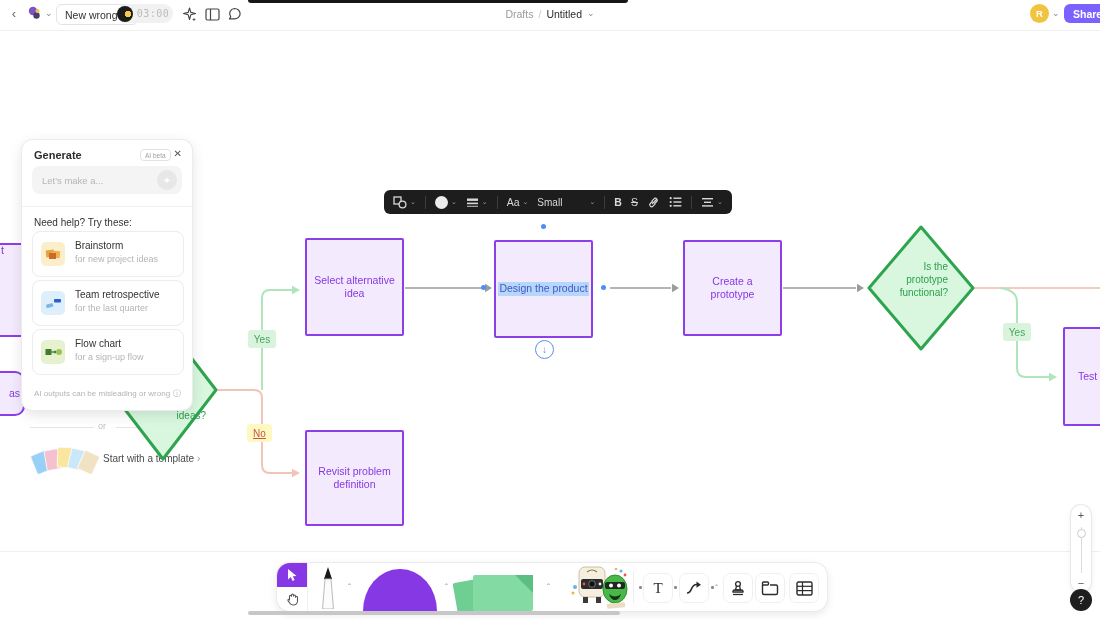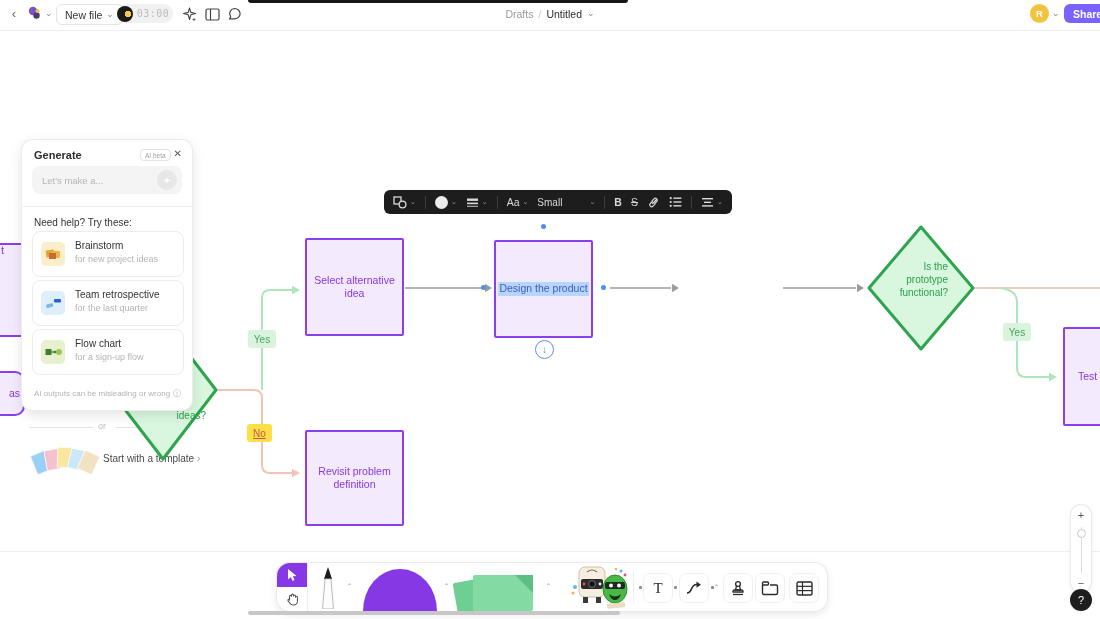--- a/index.html
+++ b/index.html
@@ -51,21 +51,21 @@
   .gen-card-t{position:absolute;left:42px;top:8px;font-size:10px;color:#333;}
   .gen-card-s{position:absolute;left:42px;top:22px;font-size:9px;color:#b5b5b5;}
   .gen-footer{position:absolute;left:12px;top:248px;font-size:8px;color:#b3b3b3;display:flex;align-items:center;gap:3px;}
 
   
   .node{position:absolute;border:2.5px solid #8a3fe8;background:#f4eafd;border-radius:2px;display:flex;
         align-items:center;justify-content:center;text-align:center;color:#8638e5;font-size:10.5px;line-height:1.25;z-index:5;}
   .lbl{position:absolute;display:flex;align-items:center;justify-content:center;border-radius:3px;
        font-size:10px;z-index:7;}
   .lbl-yes{background:#d9f3dc;color:#47a562;}
-  .lbl-no{background:#fde047;color:#c9564a;text-decoration:underline;}
+  .lbl-no{background:#fef9c3;color:#c9564a;text-decoration:underline;}
   .dtext{position:absolute;color:#2ba14c;font-size:10px;text-align:right;line-height:1.3;z-index:6;
          overflow-wrap:anywhere;}
   .handle{position:absolute;width:5px;height:5px;border-radius:50%;background:#4e8df6;z-index:8;}
   .addbtn{position:absolute;left:535px;top:340px;width:17px;height:17px;border-radius:50%;background:#fff;
           border:1.5px solid #5b8ff0;color:#4e8df6;font-size:10px;display:flex;align-items:center;justify-content:center;z-index:8;}
   .hl{background:#b4d7fb;color:#4556c4;padding:0 1px;}
   .ordiv{position:absolute;top:427px;height:1px;background:#e4e4e4;z-index:2;}
   .ortext{position:absolute;left:98px;top:421px;font-size:9px;color:#bdbdbd;z-index:2;}
   .tpl-text{position:absolute;left:103px;top:453px;font-size:10px;color:#4a4a4a;z-index:2;}
   .tpl-arrow{color:#9a9a9a;}
@@ -166,20 +166,23 @@
   <div class="node" style="left:-66px;top:371px;width:84px;height:41px;border-radius:10px;justify-content:flex-end;padding-right:3px">
     <span>as</span>
   </div>
 
   <div class="node" style="left:305px;top:238px;width:95px;height:94px">
     <span style="width:86px">Select alternative idea</span>
   </div>
   <div class="node" style="left:494px;top:240px;width:95px;height:94px">
     <span class="hl">Design the product</span>
   </div>
+  <div class="node" style="left:683px;top:240px;width:95px;height:92px">
+    <span style="width:80px">Create a prototype</span>
+  </div>
   <div class="node" style="left:305px;top:430px;width:95px;height:92px">
     <span style="width:80px">Revisit problem definition</span>
   </div>
   <div class="node" style="left:1063px;top:327px;width:120px;height:95px;justify-content:flex-start;padding-left:13px">
     <span>Test th</span>
   </div>
 
   <div class="dtext" style="left:894px;top:260px;width:54px">Is the prototype functional?</div>
   <div class="dtext" style="left:120px;top:409px;width:86px">ideas?</div>
 
@@ -320,21 +323,21 @@
     <div class="tb-item" style="left:6px;top:5px;width:16px;height:16px;font-size:13px;color:#666">‹</div>
     <div class="tb-item" style="left:26px;top:5px">
       <svg width="16" height="16" viewBox="0 0 16 16">
         <circle cx="7" cy="6" r="4.2" fill="#7a54c7"></circle>
         <circle cx="10.5" cy="10.5" r="3.2" fill="#4d3a70"></circle>
         <circle cx="11.5" cy="6" r="2" fill="#f0c24a"></circle>
       </svg>
       <span class="chev" style="margin-left:3px">⌄</span>
     </div>
     <div class="tb-item newfile">
-      <span>New file</span>
+      <span>New wrong</span>
       <span class="chev">⌄</span>
     </div>
     <div class="tb-item timerpill">
       <span class="timerdisc"></span>
       <span class="timertext">03:00</span>
     </div>
     <div class="tb-item iconbtn" style="left:181px;top:6px">
       <svg width="15" height="15" viewBox="0 0 15 15">
         <path d="M7.5 1 L8.8 5.4 L13.5 6.5 L8.8 7.8 L7.5 12.5 L6.2 7.8 L1.5 6.5 L6.2 5.4 Z" fill="none" stroke="#444" stroke-width="1.1" stroke-linejoin="round"></path>
         <path d="M12 10.5 l.5 1.5 1.5.5 -1.5.5 -.5 1.5 -.5 -1.5 -1.5 -.5 1.5 -.5 Z" fill="#444"></path>

